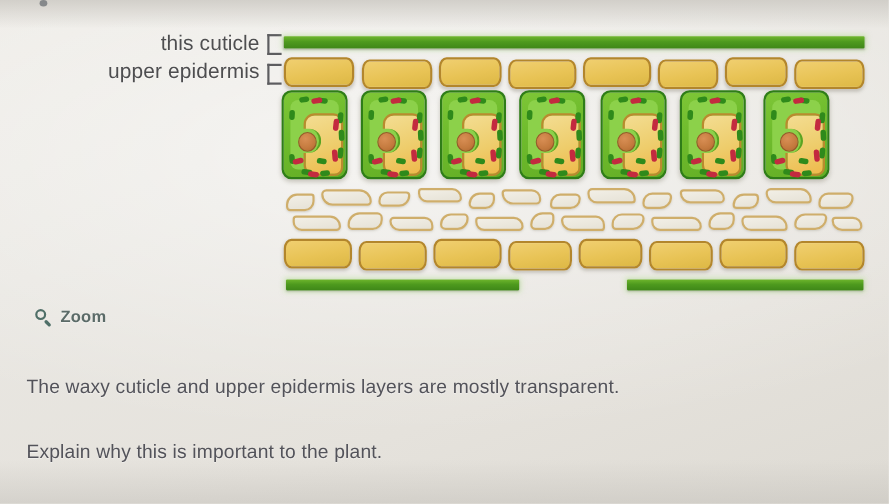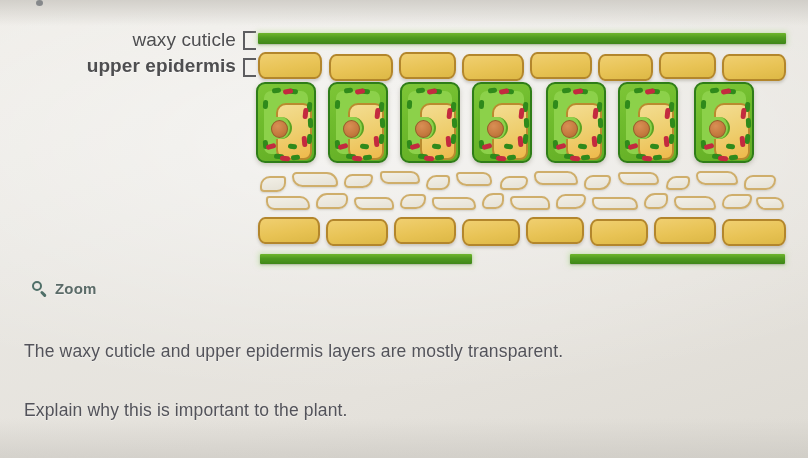--- a/index.html
+++ b/index.html
@@ -49,21 +49,21 @@
     left: 0;
     width: 236px;
     text-align: right;
     color: #4e4e50;
     font-size: 19px;
     line-height: 22px;
     letter-spacing: 0.1px;
     text-shadow: 0 1px 1px rgba(255,255,255,0.6);
   }
   #label-waxy { top: 29px; }
-  #label-epidermis { top: 55px; font-weight: bold; }
+  #label-epidermis { top: 55px; }
 
   .bracket {
     position: absolute;
     width: 13px;
     border: 2.4px solid #5d5d60;
     border-right: none;
     box-sizing: border-box;
   }
   #bracket-waxy { left: 243px; top: 31px; height: 19px; }
   #bracket-epidermis { left: 243px; top: 58px; height: 19px; }
@@ -253,21 +253,21 @@
   }
 </style>
 </head>
 <body>
 
 <div id="page"></div>
 <div id="shade-top"></div>
 <div id="shade-bottom"></div>
 <div id="speck"></div>
 
-<div class="label-block" id="label-waxy">waxy cuticle</div>
+<div class="label-block" id="label-waxy">this cuticle</div>
 <div class="label-block" id="label-epidermis">upper epidermis</div>
 
 <div class="bracket" id="bracket-waxy"></div>
 <div class="bracket" id="bracket-epidermis"></div>
 
 <div id="diagram">
 
   <div class="cuticle-bar" id="cuticle-top"></div>
 
   <div class="epidermis-row" id="epidermis-upper">

